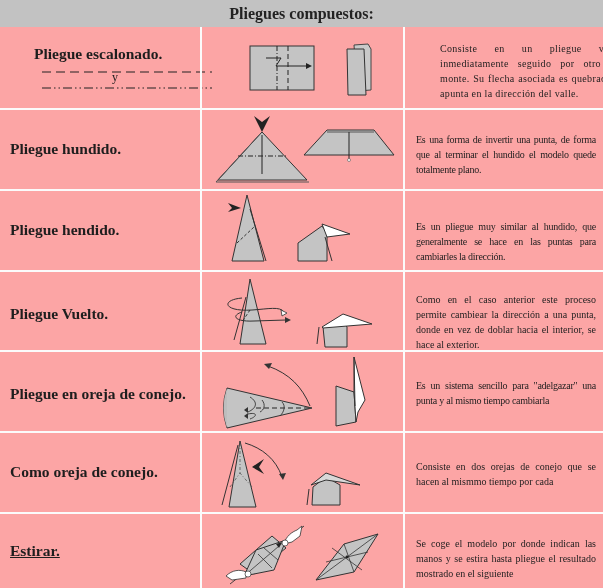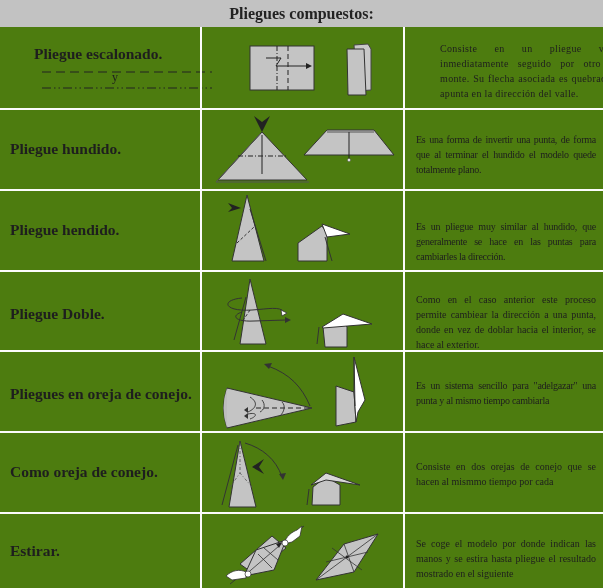--- a/index.html
+++ b/index.html
@@ -2,21 +2,21 @@
 <html><head>
 <meta charset="utf-8">
 <style>
   html, body { margin: 0; padding: 0; }
   body {
     width: 603px; height: 588px; overflow: hidden;
     background: #f7f6f7;
     font-family: "Liberation Serif", "DejaVu Serif", serif;
     color: #1e1e1e;
   }
-  .sheet { position: relative; width: 603px; height: 588px; background: #4d7c0f; }
+  .sheet { position: relative; width: 603px; height: 588px; background: #fca5a5; }
   .header {
     position: absolute; left: 0; top: 0; width: 603px; height: 27px;
     background: #c2c2c2; display: flex; align-items: center; justify-content: center;
     font-weight: bold; font-size: 16px; color: #222;
   }
   .row {
     position: absolute; left: 0; width: 603px;
     border-top: 2px solid #fbfbfb;
     box-sizing: border-box;
   }
@@ -100,40 +100,40 @@
         <line x1="35" y1="52" x2="52" y2="36" stroke="#333" stroke-width="1" stroke-dasharray="3,2"></line>
         <polygon points="96,52 120,35 125,42 125,70 96,70" fill="#c4c4c4" stroke="#333" stroke-width="1"></polygon>
         <polygon points="120,33 148,43 125,46" fill="#fff" stroke="#333" stroke-width="1"></polygon>
         <line x1="123" y1="46" x2="130" y2="70" stroke="#333" stroke-width="1"></line>
       </svg>
     </div>
     <div class="desc tight" style="top:28px;">Es un pliegue muy similar al hundido, que generalmente se hace en las puntas para cambiarles la dirección.</div>
   </div>
 
   <div class="row" style="top:270px;height:80px;">
-    <div class="name" style="top:33px;">Pliegue Doble.</div>
+    <div class="name" style="top:33px;">Pliegue Vuelto.</div>
     <div class="fig">
       <svg width="201" height="80">
         <polygon points="48,7 64,72 38,72" fill="#c4c4c4" stroke="#333" stroke-width="1"></polygon>
         <line x1="44" y1="25" x2="32" y2="68" stroke="#333" stroke-width="1"></line>
         <path d="M40,26 C18,28 22,40 50,38 C66,37 78,34 82,40" fill="none" stroke="#333" stroke-width="1"></path>
         <polygon points="79,38 85,41 80,44" fill="#fff" stroke="#333" stroke-width="0.8"></polygon>
         <path d="M40,40 C28,44 34,50 52,49 L84,48" fill="none" stroke="#333" stroke-width="1"></path>
         <polygon points="83,45 89,48 83,51" fill="#333"></polygon>
         <line x1="48" y1="38" x2="40" y2="50" stroke="#333" stroke-width="1" stroke-dasharray="3,2"></line>
         <polygon points="121,55 138,45 145,55 145,75 123,75" fill="#c4c4c4" stroke="#333" stroke-width="1"></polygon>
         <polygon points="120,55 141,42 170,52 121,56" fill="#fff" stroke="#333" stroke-width="1"></polygon>
         <line x1="117" y1="55" x2="115" y2="72" stroke="#333" stroke-width="1"></line>
       </svg>
     </div>
     <div class="desc" style="top:20px;">Como en el caso anterior este proceso permite cambiear la dirección a una punta, donde en vez de doblar hacia el interior, se hace al exterior.</div>
   </div>
 
   <div class="row" style="top:350px;height:81px;">
-    <div class="name" style="top:33px;">Pliegues en oreja de conejo.</div>
+    <div class="name" style="top:33px;">Pliegue en oreja de conejo.</div>
     <div class="fig">
       <svg width="201" height="81">
         <path d="M25,36 L110,56 L25,76 Q18,56 25,36 Z" fill="#c4c4c4" stroke="#333" stroke-width="1"></path>
         <path d="M25,36 Q18,56 25,76" fill="#bdbdbd" stroke="none"></path>
         <line x1="54" y1="56" x2="110" y2="56" stroke="#222" stroke-width="1" stroke-dasharray="5,3"></line>
         <path d="M48,45 C56,50 55,56 46,60" fill="none" stroke="#333" stroke-width="0.9"></path>
         <path d="M48,67 C56,64 55,60 46,62" fill="none" stroke="#333" stroke-width="0.9"></path>
         <path d="M60,48 C64,53 62,58 58,60" fill="none" stroke="#333" stroke-width="0.9"></path>
         <path d="M80,50 C84,54 82,60 78,64" fill="none" stroke="#333" stroke-width="0.9"></path>
         <polygon points="42,58 46,55 46,61" fill="#333"></polygon>
@@ -162,21 +162,21 @@
         <polygon points="77,41 81,47 84,40" fill="#333"></polygon>
         <polygon points="111,54 124,44 138,52 138,72 110,72" fill="#c4c4c4" stroke="#333" stroke-width="1"></polygon>
         <polygon points="109,52 124,40 158,52 124,47" fill="#d8d8d8" stroke="#333" stroke-width="1"></polygon>
         <line x1="107" y1="56" x2="105" y2="72" stroke="#333" stroke-width="1"></line>
       </svg>
     </div>
     <div class="desc" style="top:26px;">Consiste en dos orejas de conejo que se hacen al mismmo tiempo por cada</div>
   </div>
 
   <div class="row" style="top:512px;height:76px;">
-    <div class="name" style="top:28px;">Estirar.</div>
+    <div class="name" style="top:28px;text-decoration:underline;">Estirar.</div>
     <div class="fig">
       <svg width="201" height="76">
         <line x1="28" y1="70" x2="102" y2="12" stroke="#333" stroke-width="0.9"></line>
         <polygon points="70,22 84,34 52,60 38,50" fill="#c4c4c4" stroke="#333" stroke-width="1"></polygon>
         <polygon points="54,36 84,26 72,56 42,62" fill="#c4c4c4" stroke="#333" stroke-width="1"></polygon>
         <line x1="42" y1="62" x2="84" y2="26" stroke="#333" stroke-width="0.8"></line>
         <line x1="56" y1="40" x2="70" y2="54" stroke="#333" stroke-width="0.8"></line>
         <line x1="62" y1="34" x2="76" y2="46" stroke="#333" stroke-width="0.8"></line>
         <polygon points="74,30 80,28 77,34" fill="#222"></polygon>
         <path d="M82,30 C84,22 90,18 95,16 L100,12 L98,22 L90,28 Z" fill="#fff" stroke="#333" stroke-width="0.8"></path>

